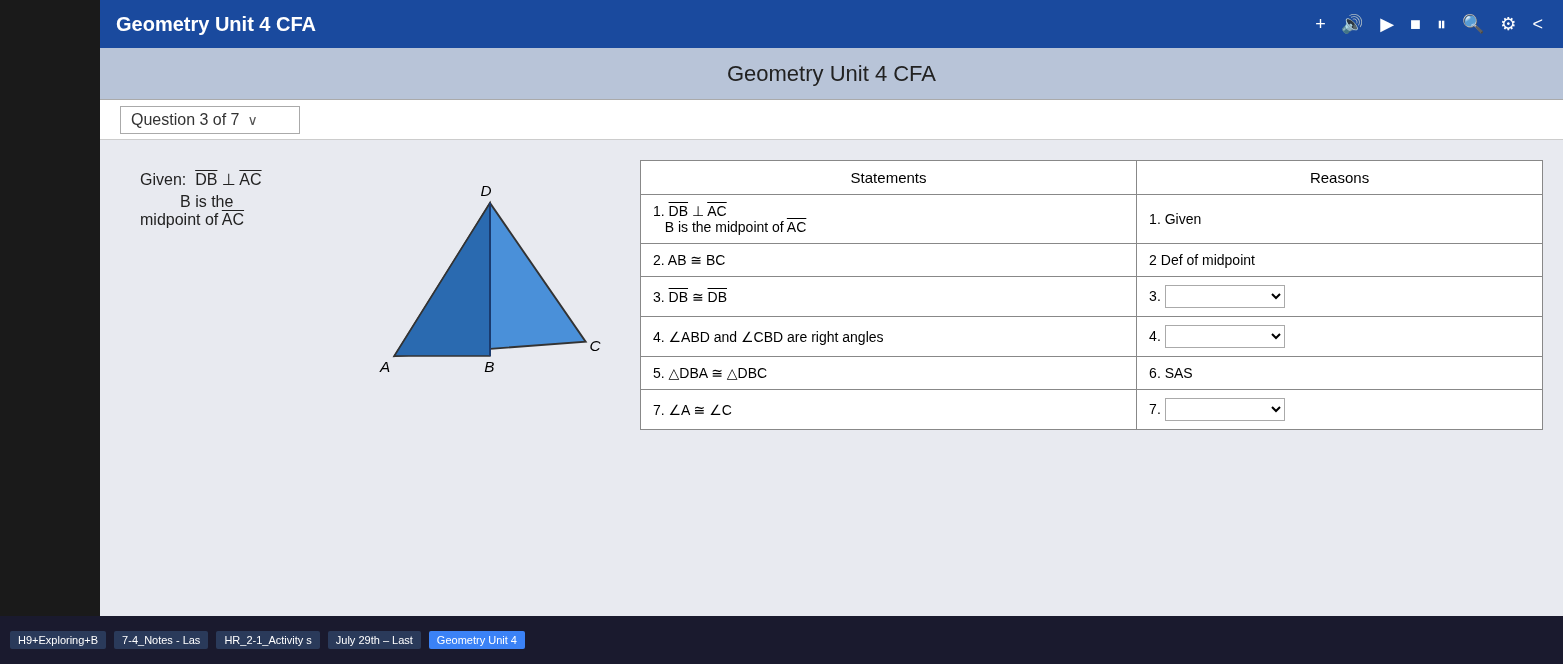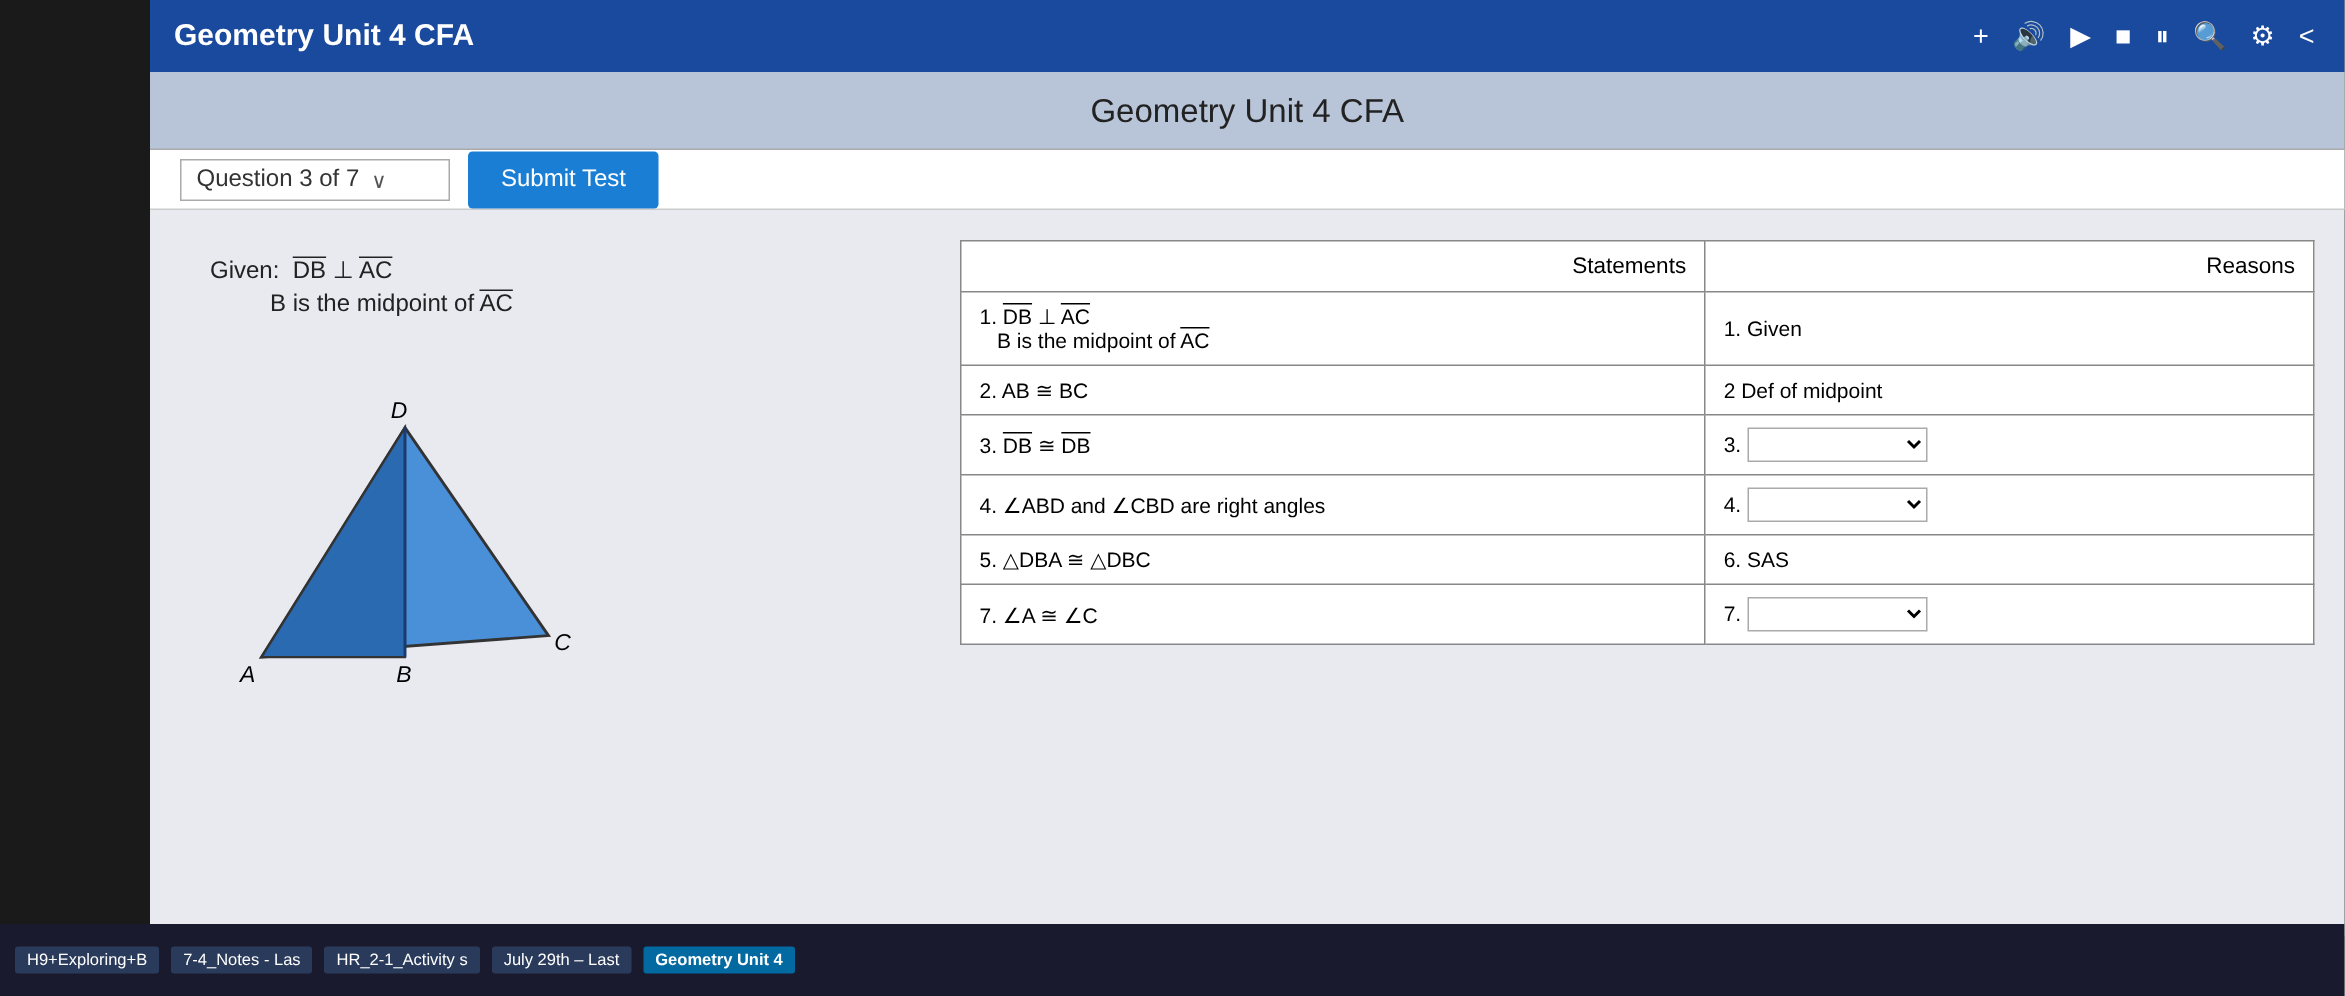--- a/index.html
+++ b/index.html
@@ -105,22 +105,22 @@
       display: flex;
       padding: 20px;
       gap: 20px;
       height: calc(100% - 108px);
     }
 
     
     .left-panel {
       flex: 0 0 500px;
       display: flex;
-      flex-direction: column;
-      gap: 16px;
+      flex-direction: row;
+      gap: 31px;
     }
 
     .given-prove {
       background: #e8eaf0;
       padding: 10px 20px;
     }
     .given-prove-line {
       font-size: 16px;
       color: #222;
       margin-bottom: 4px;
@@ -150,21 +150,21 @@
     .proof-table {
       border-collapse: collapse;
       width: 100%;
       background: white;
       font-size: 14px;
     }
     .proof-table th {
       background: white;
       border: 1px solid #888;
       padding: 8px 12px;
-      text-align: right;
+      text-align: center;
       font-weight: normal;
       font-size: 15px;
     }
     .proof-table td {
       border: 1px solid #888;
       padding: 8px 12px;
       vertical-align: middle;
     }
     .proof-table .stmt-col {
       width: 55%;
@@ -195,22 +195,21 @@
     .taskbar-item {
       background: #2a3a5a;
       color: white;
       font-size: 11px;
       padding: 3px 8px;
       border-radius: 2px;
       cursor: pointer;
       white-space: nowrap;
     }
     .taskbar-item.active {
-      background: #0369a1;
-      font-weight: bold;
+      background: #3b82f6;
     }
 
     
     .left-sidebar {
       position: absolute;
       top: 0; left: 0;
       width: 100px;
       height: 100%;
       background: #1a1a1a;
     }
@@ -244,21 +243,20 @@
 
   <div class="top-header">
     <span class="top-header-title">Geometry Unit 4 CFA</span>
   </div>
 
   <div class="question-bar">
     <div class="question-selector">
       <span class="question-selector-text">Question 3 of 7</span>
       <span class="chevron-down">∨</span>
     </div>
-    <button class="submit-btn">Submit Test</button>
   </div>
 
   <div class="content-body">
 
     <div class="left-panel">
       <div class="given-prove">
         <div class="given-prove-line">
           <span>Given:</span>
           <span>
             &nbsp;<span class="overline">DB</span> ⊥ <span class="overline">AC</span>

